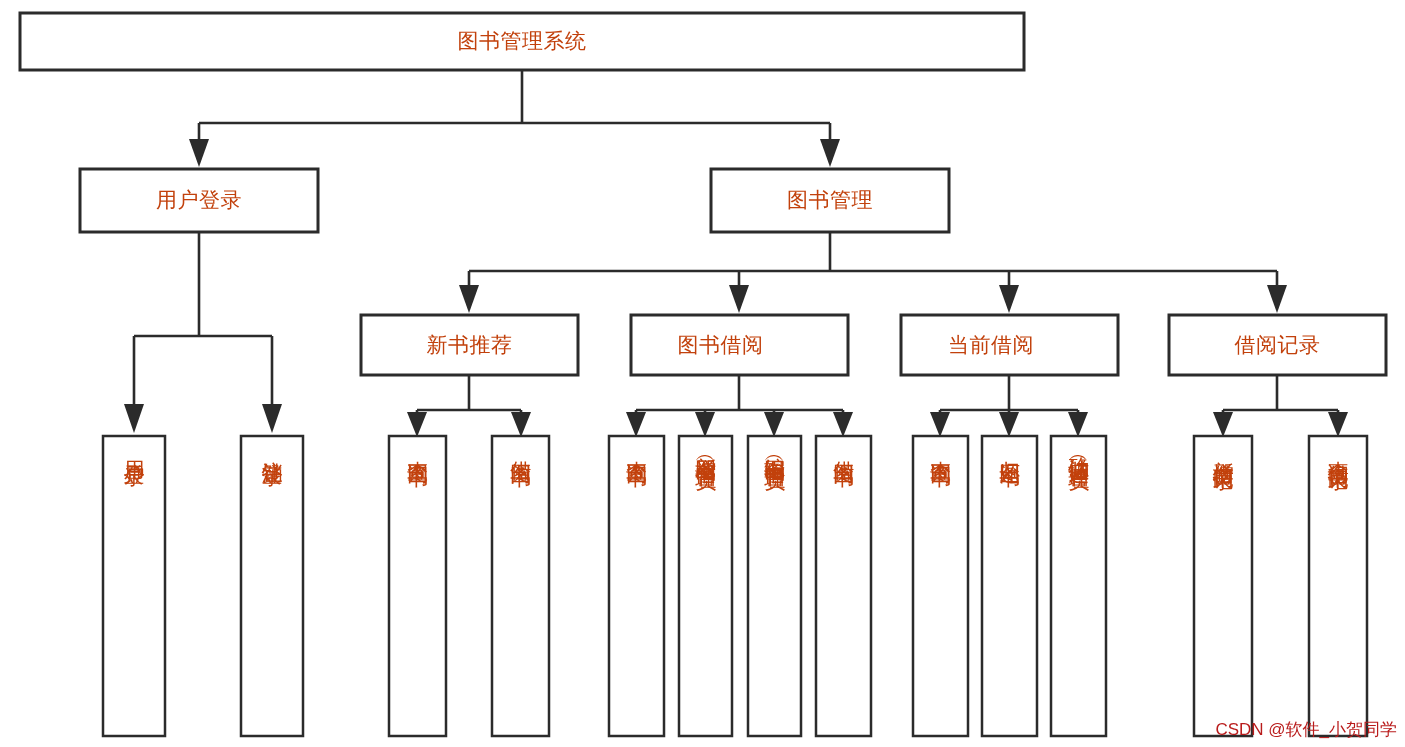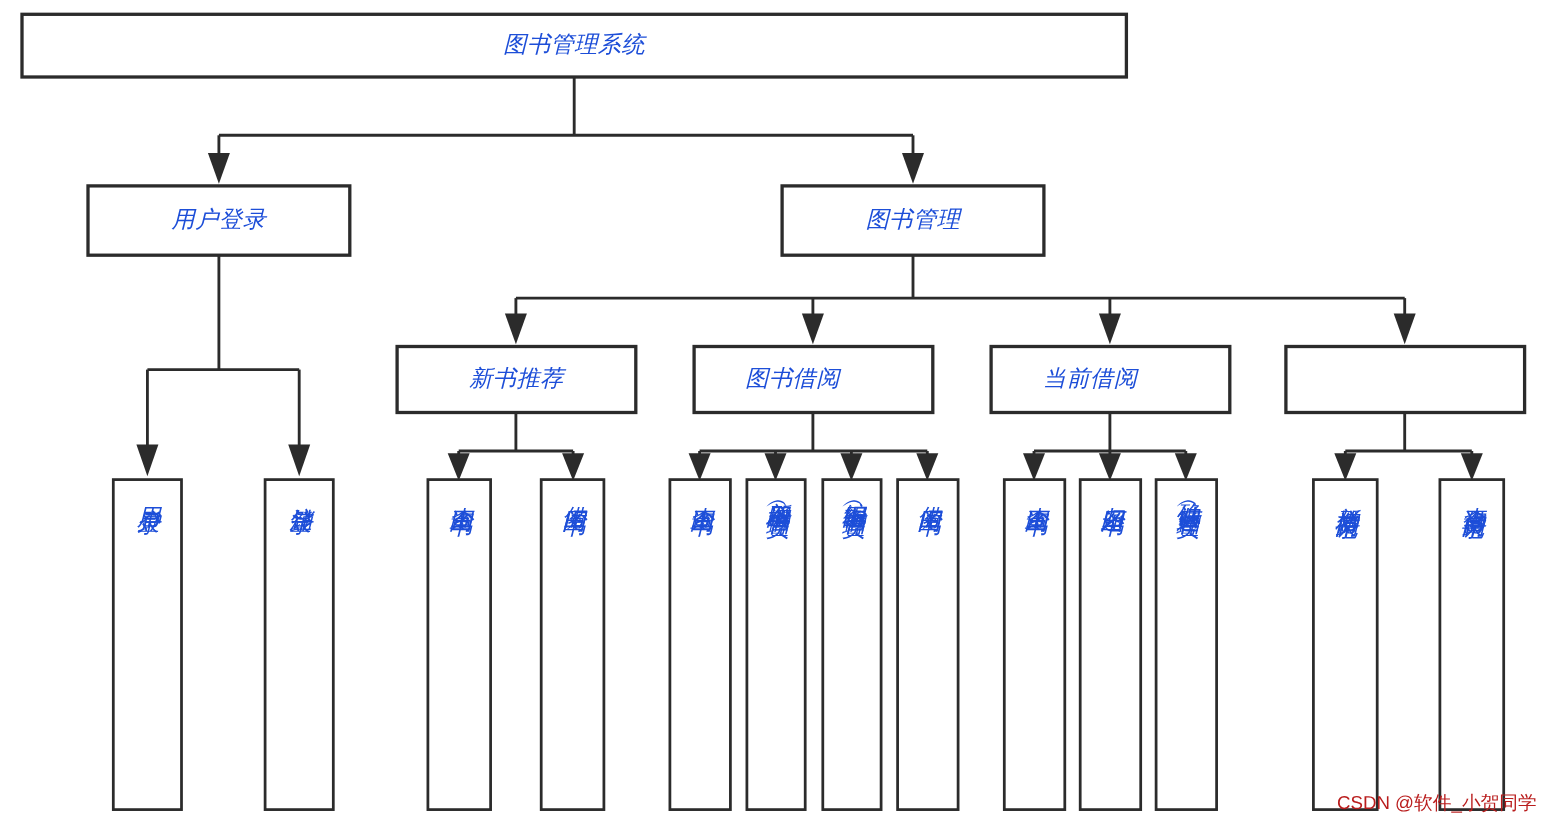--- a/index.html
+++ b/index.html
@@ -42,25 +42,24 @@
   }
   .arrow-head {
     fill: #2b2b2b;
     stroke: none;
   }
   .node-label {
     position: absolute;
     display: flex;
     align-items: center;
     justify-content: center;
-    color: #1d4ed8;
+    color: #c2410c;
     font-family: "Liberation Sans", "DejaVu Sans", sans-serif;
     pointer-events: none;
     box-sizing: border-box;
-    font-style: italic;
   }
   .node-label.horiz {
     font-size: 21px;
     line-height: 1.15;
     letter-spacing: 0.5px;
   }
   .node-label.vert {
     writing-mode: vertical-rl;
     text-orientation: upright;
     font-size: 21px;
@@ -173,20 +172,21 @@
   </svg>
 
   <div class="node-label horiz" style="left:20px; top:13px; width:1004px; height:57px;">图书管理系统</div>
 
   <div class="node-label horiz" style="left:80px; top:169px; width:238px; height:63px;">用户登录</div>
   <div class="node-label horiz" style="left:711px; top:169px; width:238px; height:63px;">图书管理</div>
 
   <div class="node-label horiz" style="left:361px; top:315px; width:217px; height:60px;">新书推荐</div>
   <div class="node-label horiz" style="left:631px; top:315px; width:179px; height:60px;">图书借阅</div>
   <div class="node-label horiz" style="left:901px; top:315px; width:180px; height:60px;">当前借阅</div>
+  <div class="node-label horiz" style="left:1169px; top:315px; width:217px; height:60px;">借阅记录</div>
 
   <div class="node-label vert" style="left:103px; top:436px; width:62px; height:300px;">用户登录</div>
   <div class="node-label vert" style="left:241px; top:436px; width:62px; height:300px;">注销登录</div>
   <div class="node-label vert" style="left:389px; top:436px; width:57px; height:300px;">查询图书</div>
   <div class="node-label vert" style="left:492px; top:436px; width:57px; height:300px;">借阅图书</div>
   <div class="node-label vert" style="left:609px; top:436px; width:55px; height:300px;">查询图书</div>
   <div class="node-label vert" style="left:679px; top:436px; width:53px; height:300px; padding-top:4px;">新增图书（管理员）</div>
   <div class="node-label vert" style="left:748px; top:436px; width:53px; height:300px; padding-top:4px;">编辑图书（管理员）</div>
   <div class="node-label vert" style="left:816px; top:436px; width:55px; height:300px;">借阅图书</div>
   <div class="node-label vert" style="left:913px; top:436px; width:55px; height:300px;">查询图书</div>

